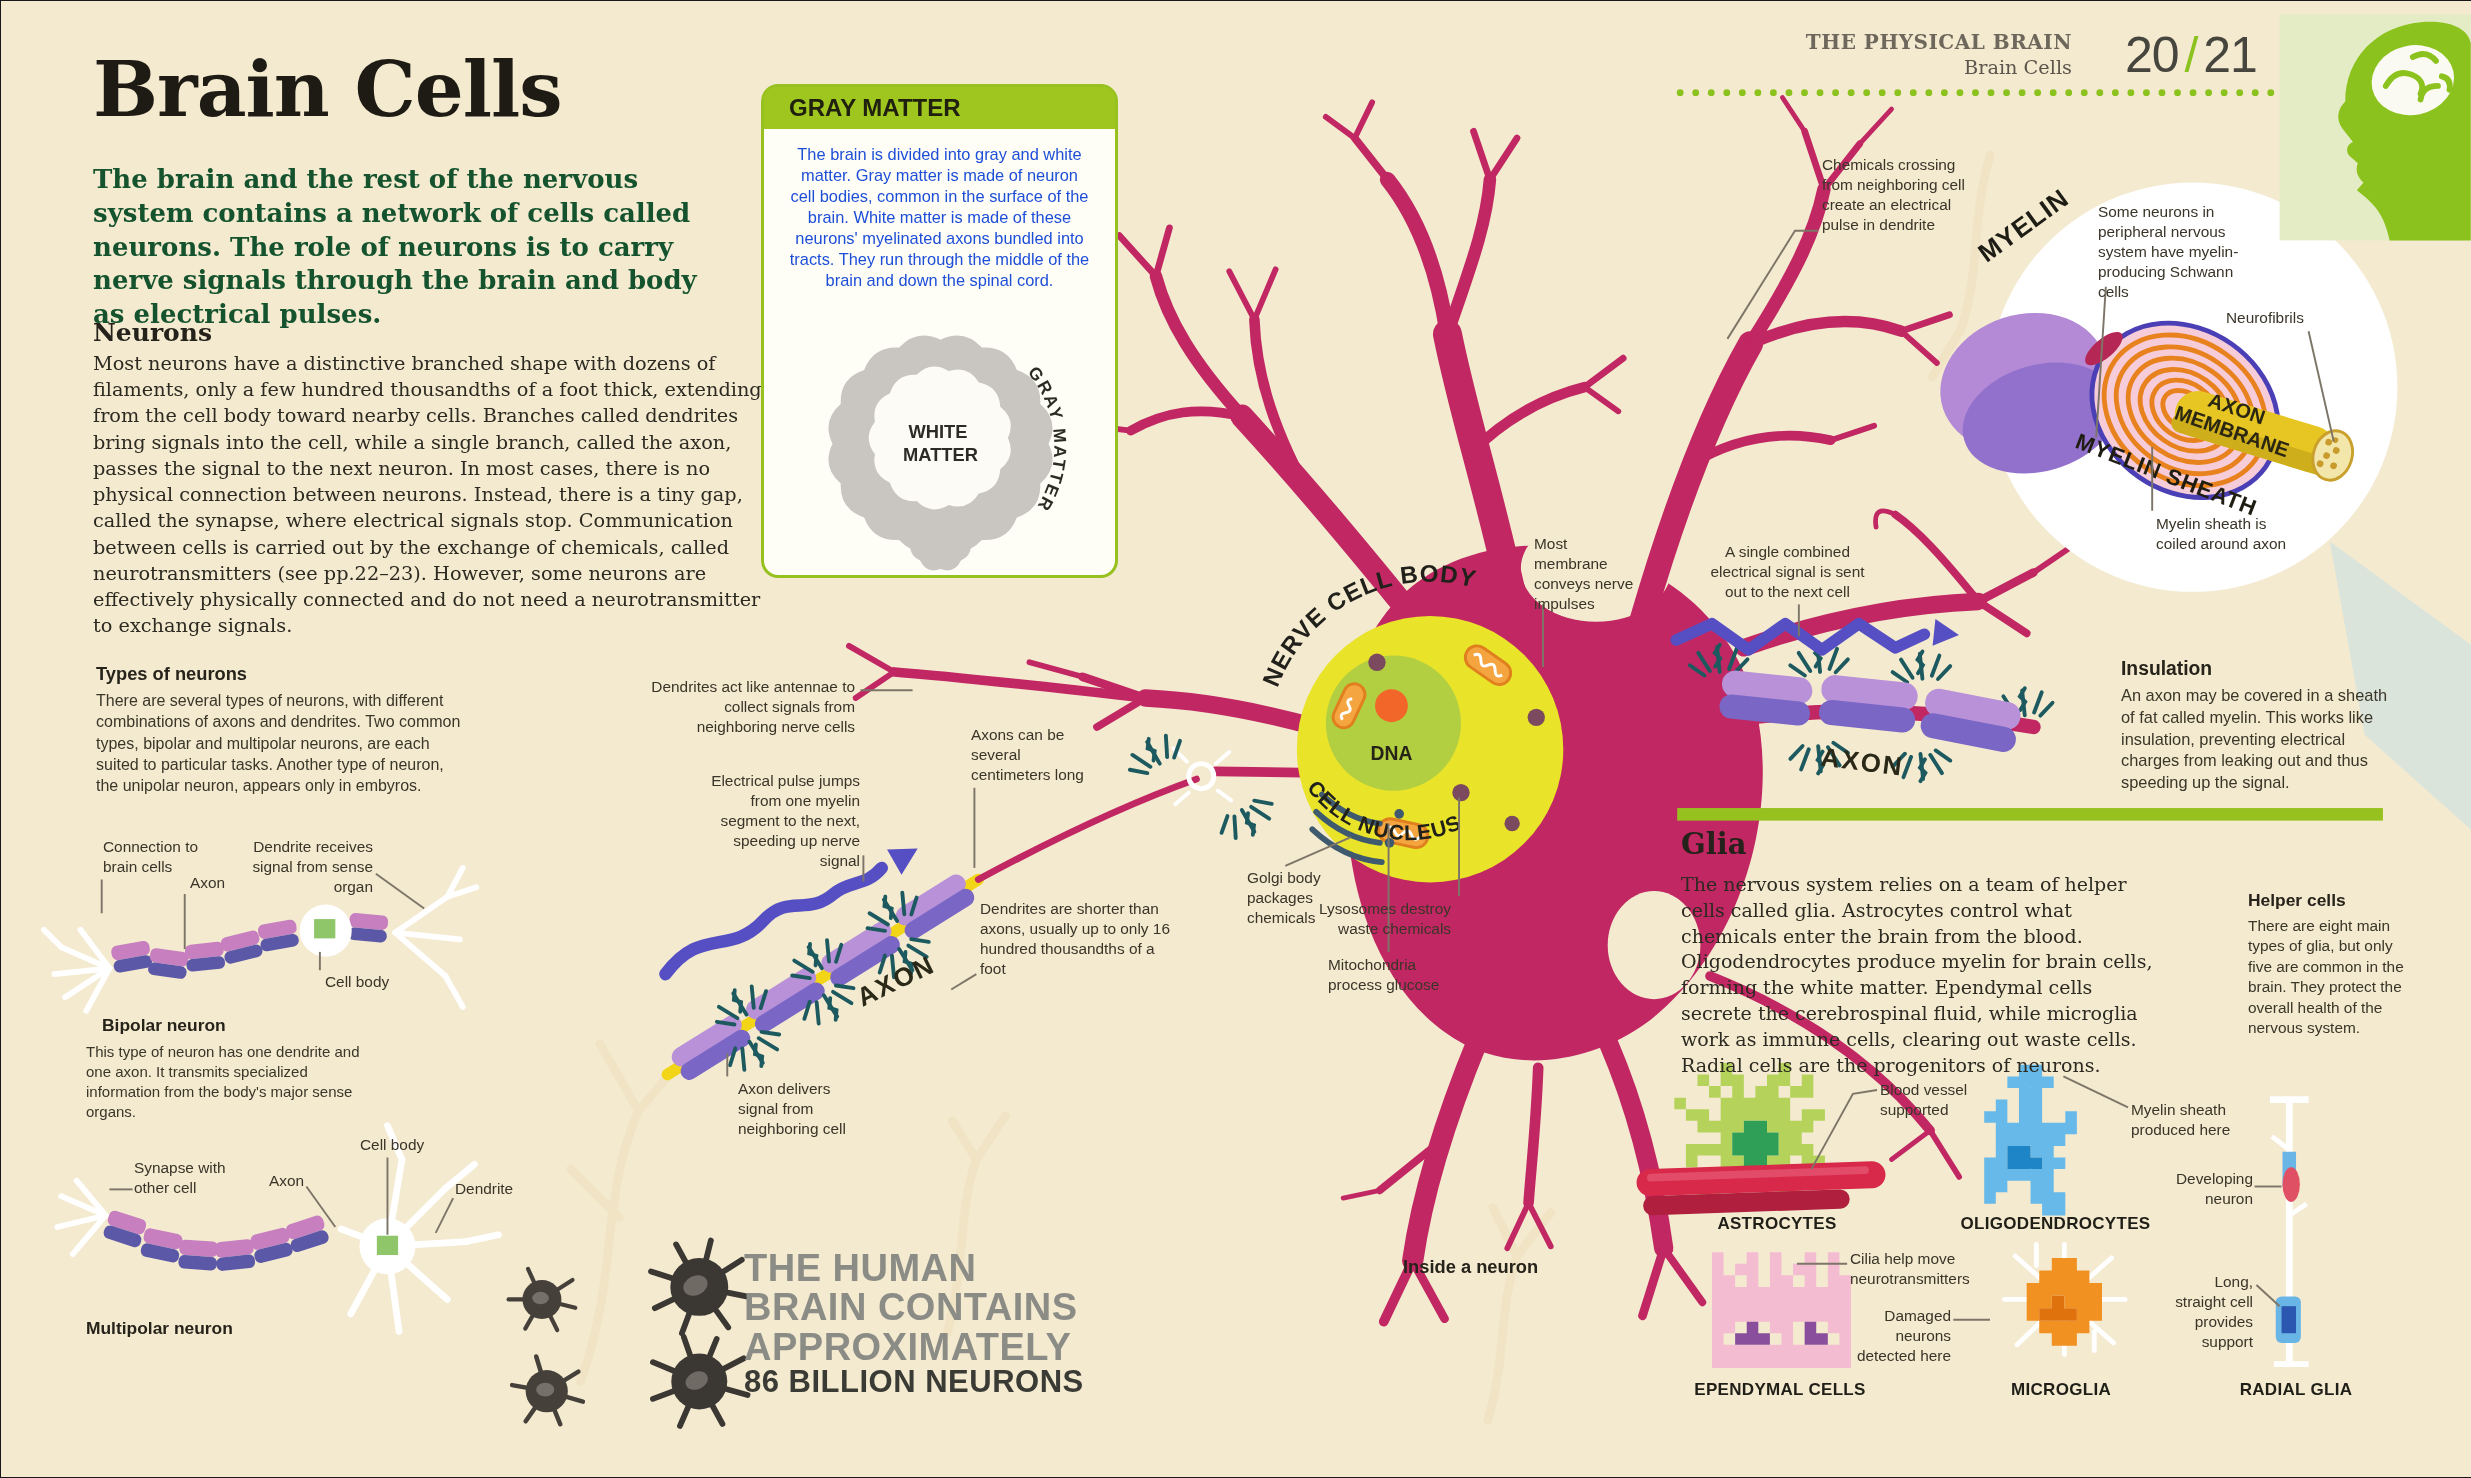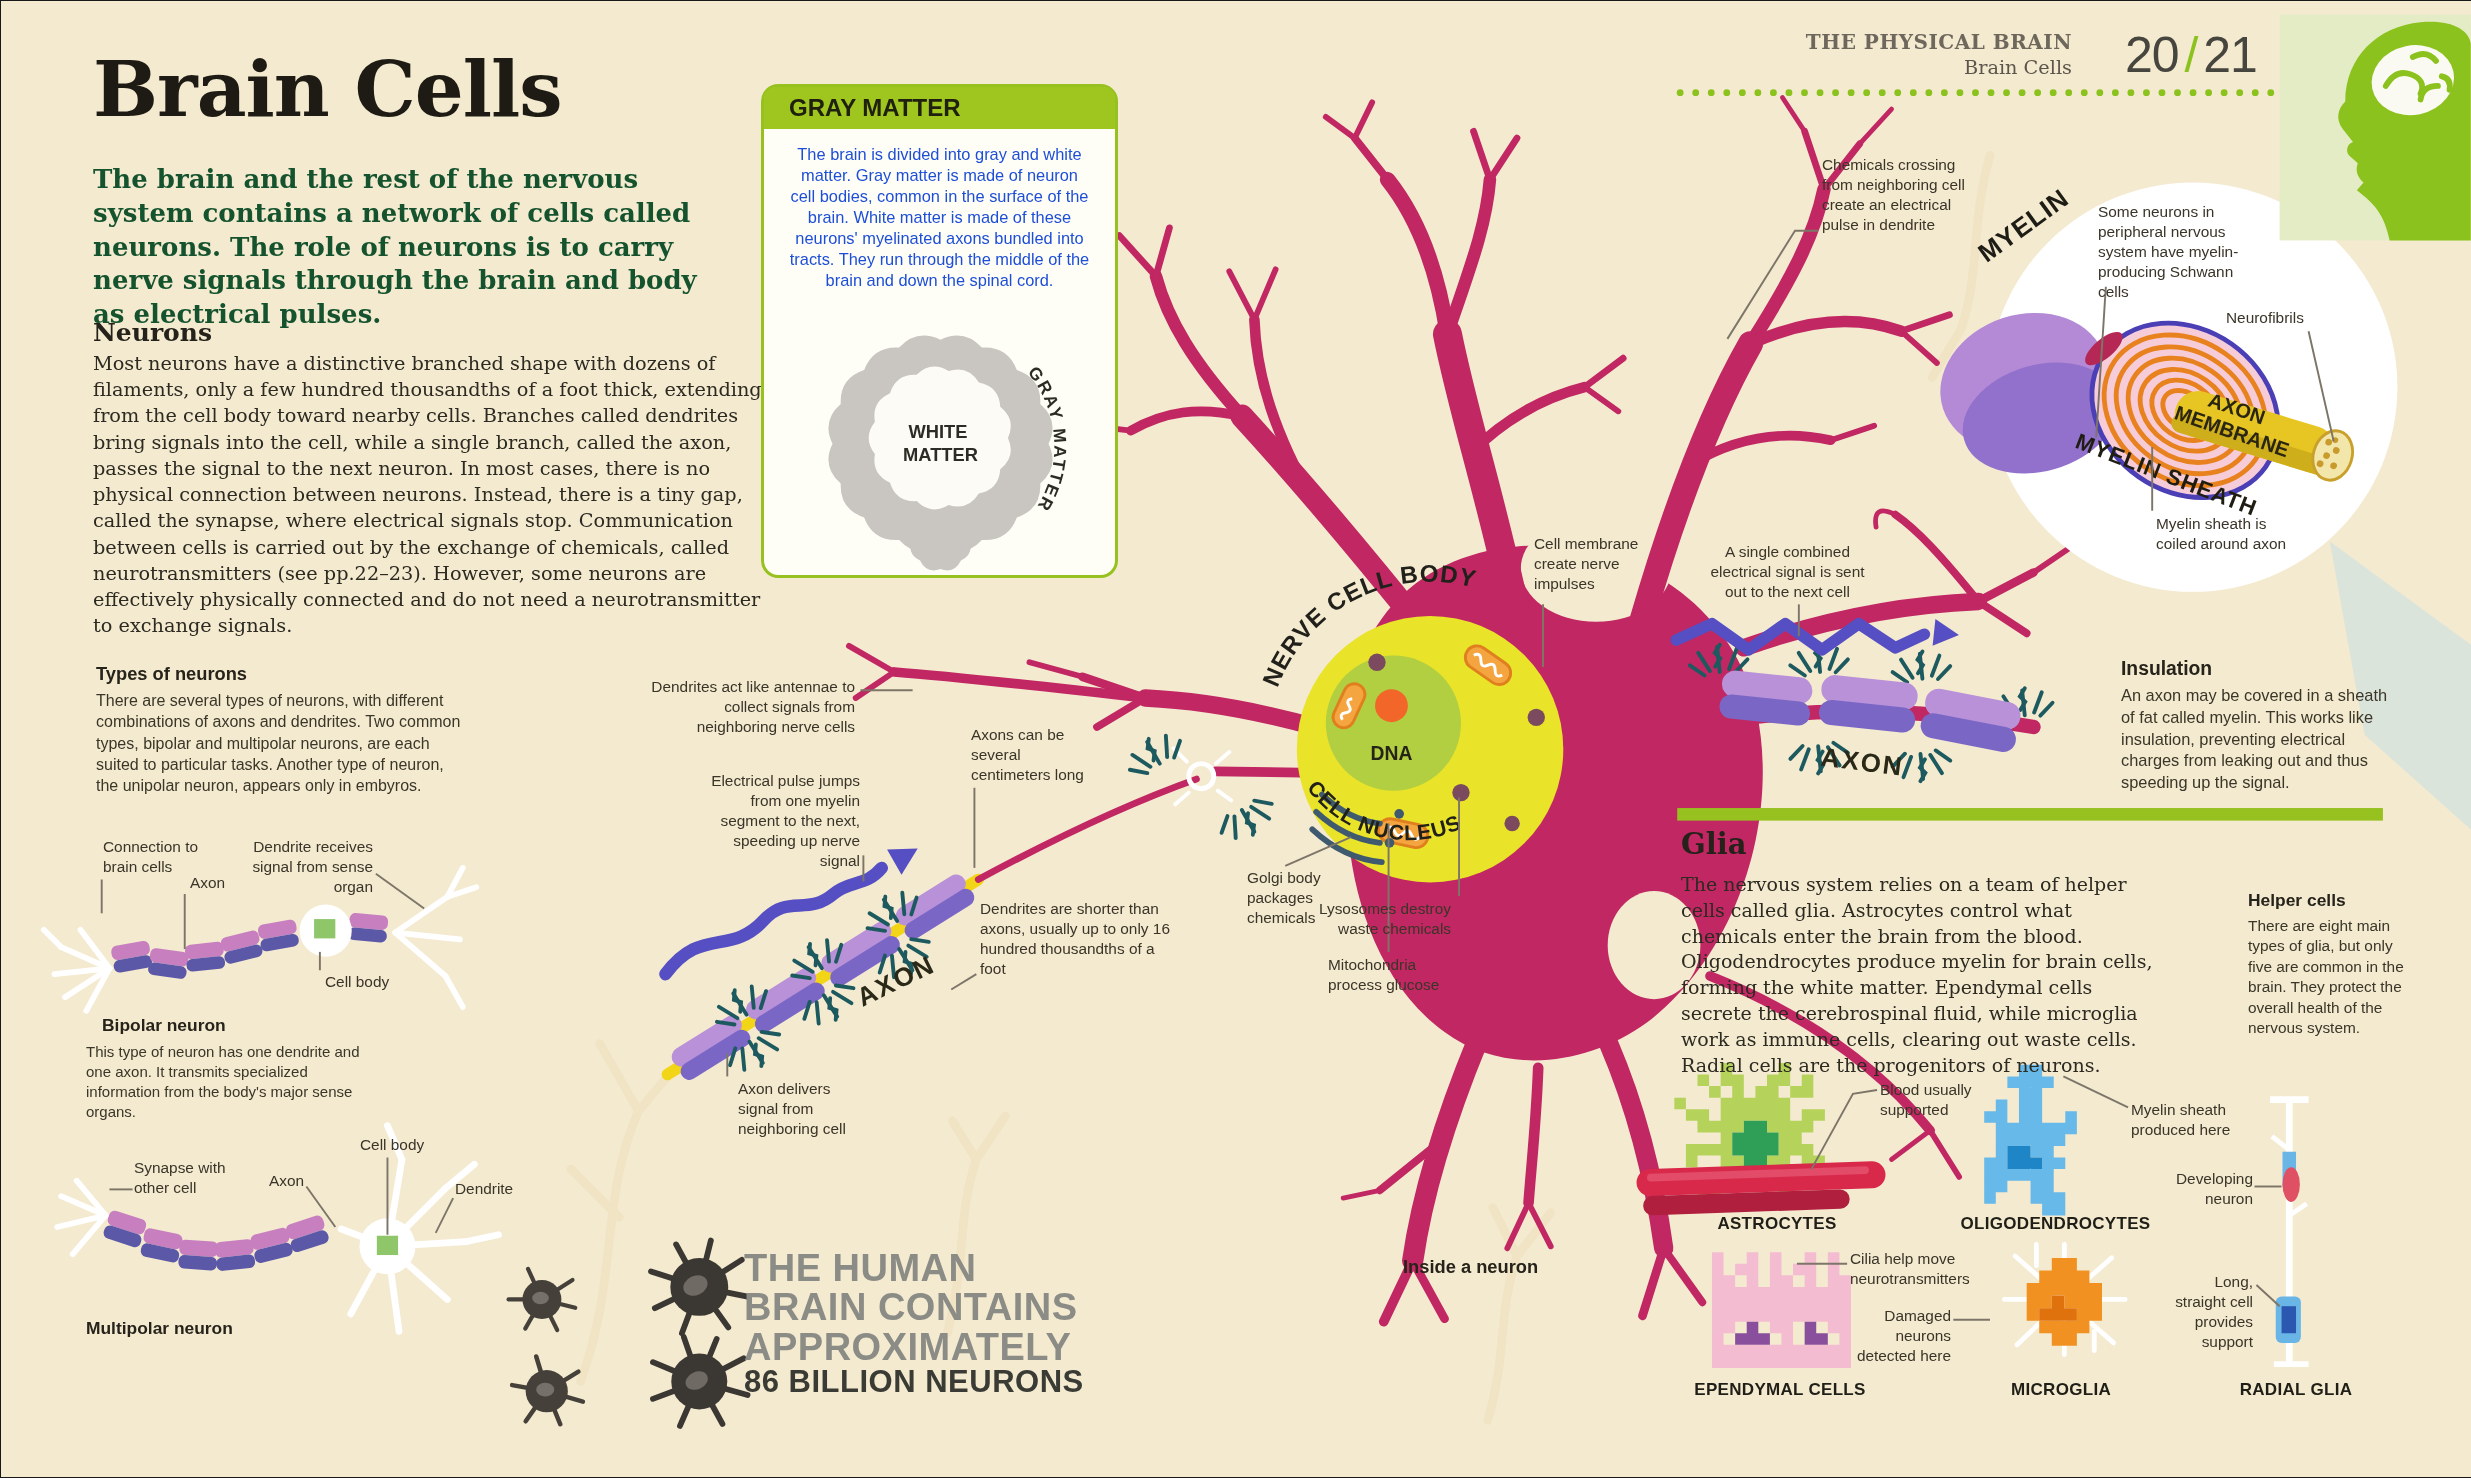--- a/index.html
+++ b/index.html
@@ -565,21 +565,21 @@
 <div class="sanshead" style="left:85px;top:1014px;font-size:17.4px;margin-left:16px;">Bipolar neuron</div>
 <div class="sansbody" style="left:85px;top:1041px;width:290px;font-size:15px;">This type of neuron has one dendrite and one axon. It transmits specialized information from the body's major sense organs.</div>
 
 <div class="lbl" style="left:133px;top:1157px;width:106px;">Synapse with other cell</div>
 <div class="lbl" style="left:268px;top:1170px;">Axon</div>
 <div class="lbl" style="left:359px;top:1134px;">Cell body</div>
 <div class="lbl" style="left:454px;top:1178px;">Dendrite</div>
 <div class="sanshead" style="left:85px;top:1317px;font-size:17.4px;">Multipolar neuron</div>
 
 <div class="lbl" style="left:1821px;top:154px;width:154px;">Chemicals crossing from neighboring cell create an electrical pulse in dendrite</div>
-<div class="lbl" style="left:1533px;top:533px;width:111px;">Cell membrane create nerve impulses</div>
+<div class="lbl" style="left:1533px;top:533px;width:111px;">Most membrane conveys nerve impulses</div>
 <div class="lbl c" style="left:1697px;top:541px;width:179px;">A single combined electrical signal is sent out to the next cell</div>
 <div class="lbl" style="left:970px;top:724px;width:116px;">Axons can be several centimeters long</div>
 <div class="lbl" style="left:979px;top:898px;width:193px;">Dendrites are shorter than axons, usually up to only 16 hundred thousandths of a foot</div>
 <div class="lbl r" style="left:644px;top:676px;width:210px;">Dendrites act like antennae to collect signals from neighboring nerve cells</div>
 <div class="lbl r" style="left:693px;top:770px;width:166px;">Electrical pulse jumps from one myelin segment to the next, speeding up nerve signal</div>
 <div class="lbl" style="left:737px;top:1078px;width:116px;">Axon delivers signal from neighboring cell</div>
 <div class="lbl" style="left:1246px;top:867px;width:82px;">Golgi body packages chemicals</div>
 <div class="lbl r" style="left:1315px;top:898px;width:135px;">Lysosomes destroy waste chemicals</div>
 <div class="lbl" style="left:1327px;top:954px;width:114px;">Mitochondria process glucose</div>
 
@@ -589,21 +589,21 @@
 
 <div class="sanshead" style="left:2120px;top:657px;font-size:19.3px;">Insulation</div>
 <div class="sansbody" style="left:2120px;top:684px;width:275px;font-size:16.4px;">An axon may be covered in a sheath of fat called myelin. This works like insulation, preventing electrical charges from leaking out and thus speeding up the signal.</div>
 
 <div class="gliahead" style="left:1680px;top:826px;">Glia</div>
 <div class="gliabody" style="left:1680px;top:871px;width:488px;">The nervous system relies on a team of helper cells called glia. Astrocytes control what chemicals enter the brain from the blood. Oligodendrocytes produce myelin for brain cells, forming the white matter. Ependymal cells secrete the cerebrospinal fluid, while microglia work as immune cells, clearing out waste cells. Radial cells are the progenitors of neurons.</div>
 
 <div class="sanshead" style="left:2247px;top:889px;font-size:17.4px;">Helper cells</div>
 <div class="sansbody" style="left:2247px;top:915px;width:162px;font-size:15.4px;">There are eight main types of glia, but only five are common in the brain. They protect the overall health of the nervous system.</div>
 
-<div class="lbl" style="left:1879px;top:1079px;width:97px;">Blood usually supported</div>
+<div class="lbl" style="left:1879px;top:1079px;width:97px;">Blood vessel supported</div>
 <div class="lbl" style="left:2130px;top:1099px;width:106px;">Myelin sheath produced here</div>
 <div class="lbl r" style="left:2160px;top:1168px;width:92px;">Developing neuron</div>
 <div class="lbl r" style="left:2160px;top:1271px;width:92px;">Long, straight cell provides support</div>
 <div class="lbl" style="left:1849px;top:1248px;width:135px;">Cilia help move neurotransmitters</div>
 <div class="lbl r" style="left:1852px;top:1305px;width:98px;">Damaged neurons detected here</div>
 
 <div class="cellname" style="left:1694px;top:1213px;width:164px;">ASTROCYTES</div>
 <div class="cellname" style="left:1953px;top:1213px;width:203px;">OLIGODENDROCYTES</div>
 <div class="cellname" style="left:1692px;top:1379px;width:174px;">EPENDYMAL CELLS</div>
 <div class="cellname" style="left:1973px;top:1379px;width:174px;">MICROGLIA</div>

